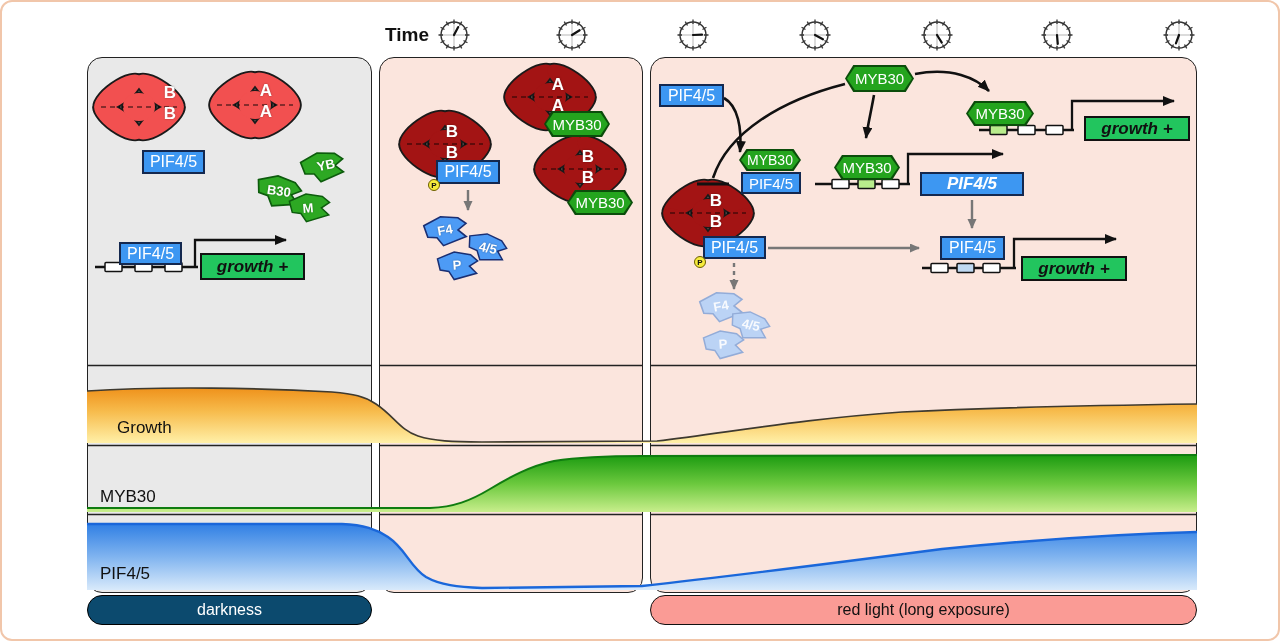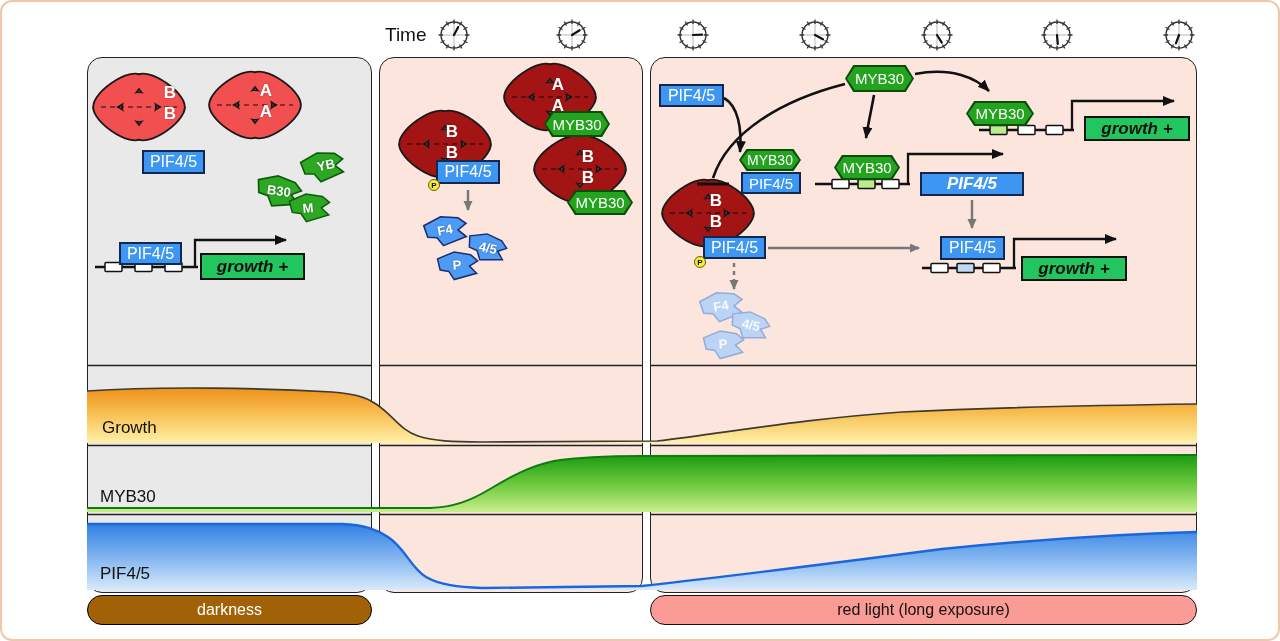--- a/index.html
+++ b/index.html
@@ -4,21 +4,21 @@
 <style>
   html,body{margin:0;padding:0;background:#fff;}
   .canvas{position:relative;width:1280px;height:641px;background:#fff;overflow:hidden;
           border:2px solid #f1c6aa;border-radius:12px;box-sizing:border-box;
           font-family:"Liberation Sans", sans-serif;}
   .col{position:absolute;border:1.8px solid #222;border-radius:15px;box-sizing:border-box;}
   .col.gray{background:#E9E9E9;}
   .col.pink{background:#FBE5DD;}
   .overlay{position:absolute;left:0;top:0;width:1280px;height:641px;pointer-events:none;}
   .abs{position:absolute;box-sizing:border-box;}
-  .time-label{font-size:19px;font-weight:normal;color:#111;}
+  .time-label{font-size:19px;font-weight:bold;color:#111;}
   .bluebox{background:#3D97F2;border:2px solid #14284f;color:#fff;font-size:16px;
            display:flex;align-items:center;justify-content:center;}
   .bluebox.gene{font-style:italic;font-weight:bold;font-size:17px;}
   .orangebox{background:#22c55e;border:2px solid #111;color:#111;font-style:italic;
              font-weight:bold;font-size:17px;display:flex;align-items:center;justify-content:center;}
   .hex{display:flex;align-items:center;justify-content:center;}
   .hex::before{content:"";position:absolute;inset:0;background:#0B4D0B;
     clip-path:polygon(12% 0,88% 0,100% 50%,88% 100%,12% 100%,0 50%);}
   .hex::after{content:"";position:absolute;inset:2px;background:#24A41E;
     clip-path:polygon(12% 0,88% 0,100% 50%,88% 100%,12% 100%,0 50%);}
@@ -26,21 +26,21 @@
   .phy-letters{color:#fff;font-weight:bold;font-size:17px;text-align:center;line-height:21px;
                text-shadow:0 0 2px rgba(0,0,0,.35);transform:translateX(-50%);}
   .fragtext{position:absolute;color:#fff;font-weight:bold;font-size:13px;white-space:nowrap;
             text-shadow:0 0 2px rgba(0,0,0,.35);transform:translate(-50%,-50%);}
   .fragtext.faded{color:#fff;text-shadow:none;opacity:.9;}
   .pcircle{width:12px;height:12px;border-radius:50%;background:#F6EB3C;border:1.3px solid #6b5e00;
            color:#111;font-size:8px;font-weight:bold;display:flex;align-items:center;justify-content:center;}
   .rowlabel{font-size:17px;color:#111;}
   .pill{border-radius:15px;display:flex;align-items:center;justify-content:center;
         font-size:16px;border:1.8px solid #111;box-sizing:border-box;}
-  .pill.black{background:#a16207;color:#fff;border-color:#000;}
+  .pill.black{background:#0c4a6e;color:#fff;border-color:#000;}
   .pill.pink{background:#FA9B95;color:#111;}
 </style>
 </head>
 <body>
 
 <div class="canvas">
 
   <div class="col gray" style="left:85px;top:55px;width:285px;height:536px;"></div>
   <div class="col pink" style="left:377px;top:55px;width:264px;height:536px;"></div>
   <div class="col pink" style="left:648px;top:55px;width:547px;height:536px;"></div>
@@ -310,20 +310,20 @@
   <span class="fragtext" style="left:324px;top:163px;transform:translate(-50%,-50%) rotate(-12deg);">YB</span>
   <span class="fragtext" style="left:277px;top:189px;transform:translate(-50%,-50%) rotate(8deg);">B30</span>
   <span class="fragtext" style="left:306px;top:206px;transform:translate(-50%,-50%) rotate(-5deg);">M</span>
   <span class="fragtext" style="left:443px;top:228px;transform:translate(-50%,-50%) rotate(-10deg);">F4</span>
   <span class="fragtext" style="left:486px;top:246px;transform:translate(-50%,-50%) rotate(12deg);">4/5</span>
   <span class="fragtext" style="left:455px;top:263px;transform:translate(-50%,-50%) rotate(-4deg);">P</span>
   <span class="fragtext faded" style="left:719px;top:304px;transform:translate(-50%,-50%) rotate(-10deg);">F4</span>
   <span class="fragtext faded" style="left:749px;top:323px;transform:translate(-50%,-50%) rotate(12deg);">4/5</span>
   <span class="fragtext faded" style="left:721px;top:342px;transform:translate(-50%,-50%) rotate(-4deg);">P</span>
 
-  <div class="abs rowlabel" style="left:100px;top:416px;text-align:center;">Growth</div>
+  <div class="abs rowlabel" style="left:115px;top:416px;text-align:center;">Growth</div>
   <div class="abs rowlabel" style="left:98px;top:485px;">MYB30</div>
   <div class="abs rowlabel" style="left:98px;top:562px;">PIF4/5</div>
 
   <div class="abs pill black" style="left:85px;top:593px;width:285px;height:30px;">darkness</div>
   <div class="abs pill pink" style="left:648px;top:593px;width:547px;height:30px;">red light (long exposure)</div>
 
 </div>
 
 </body></html>

